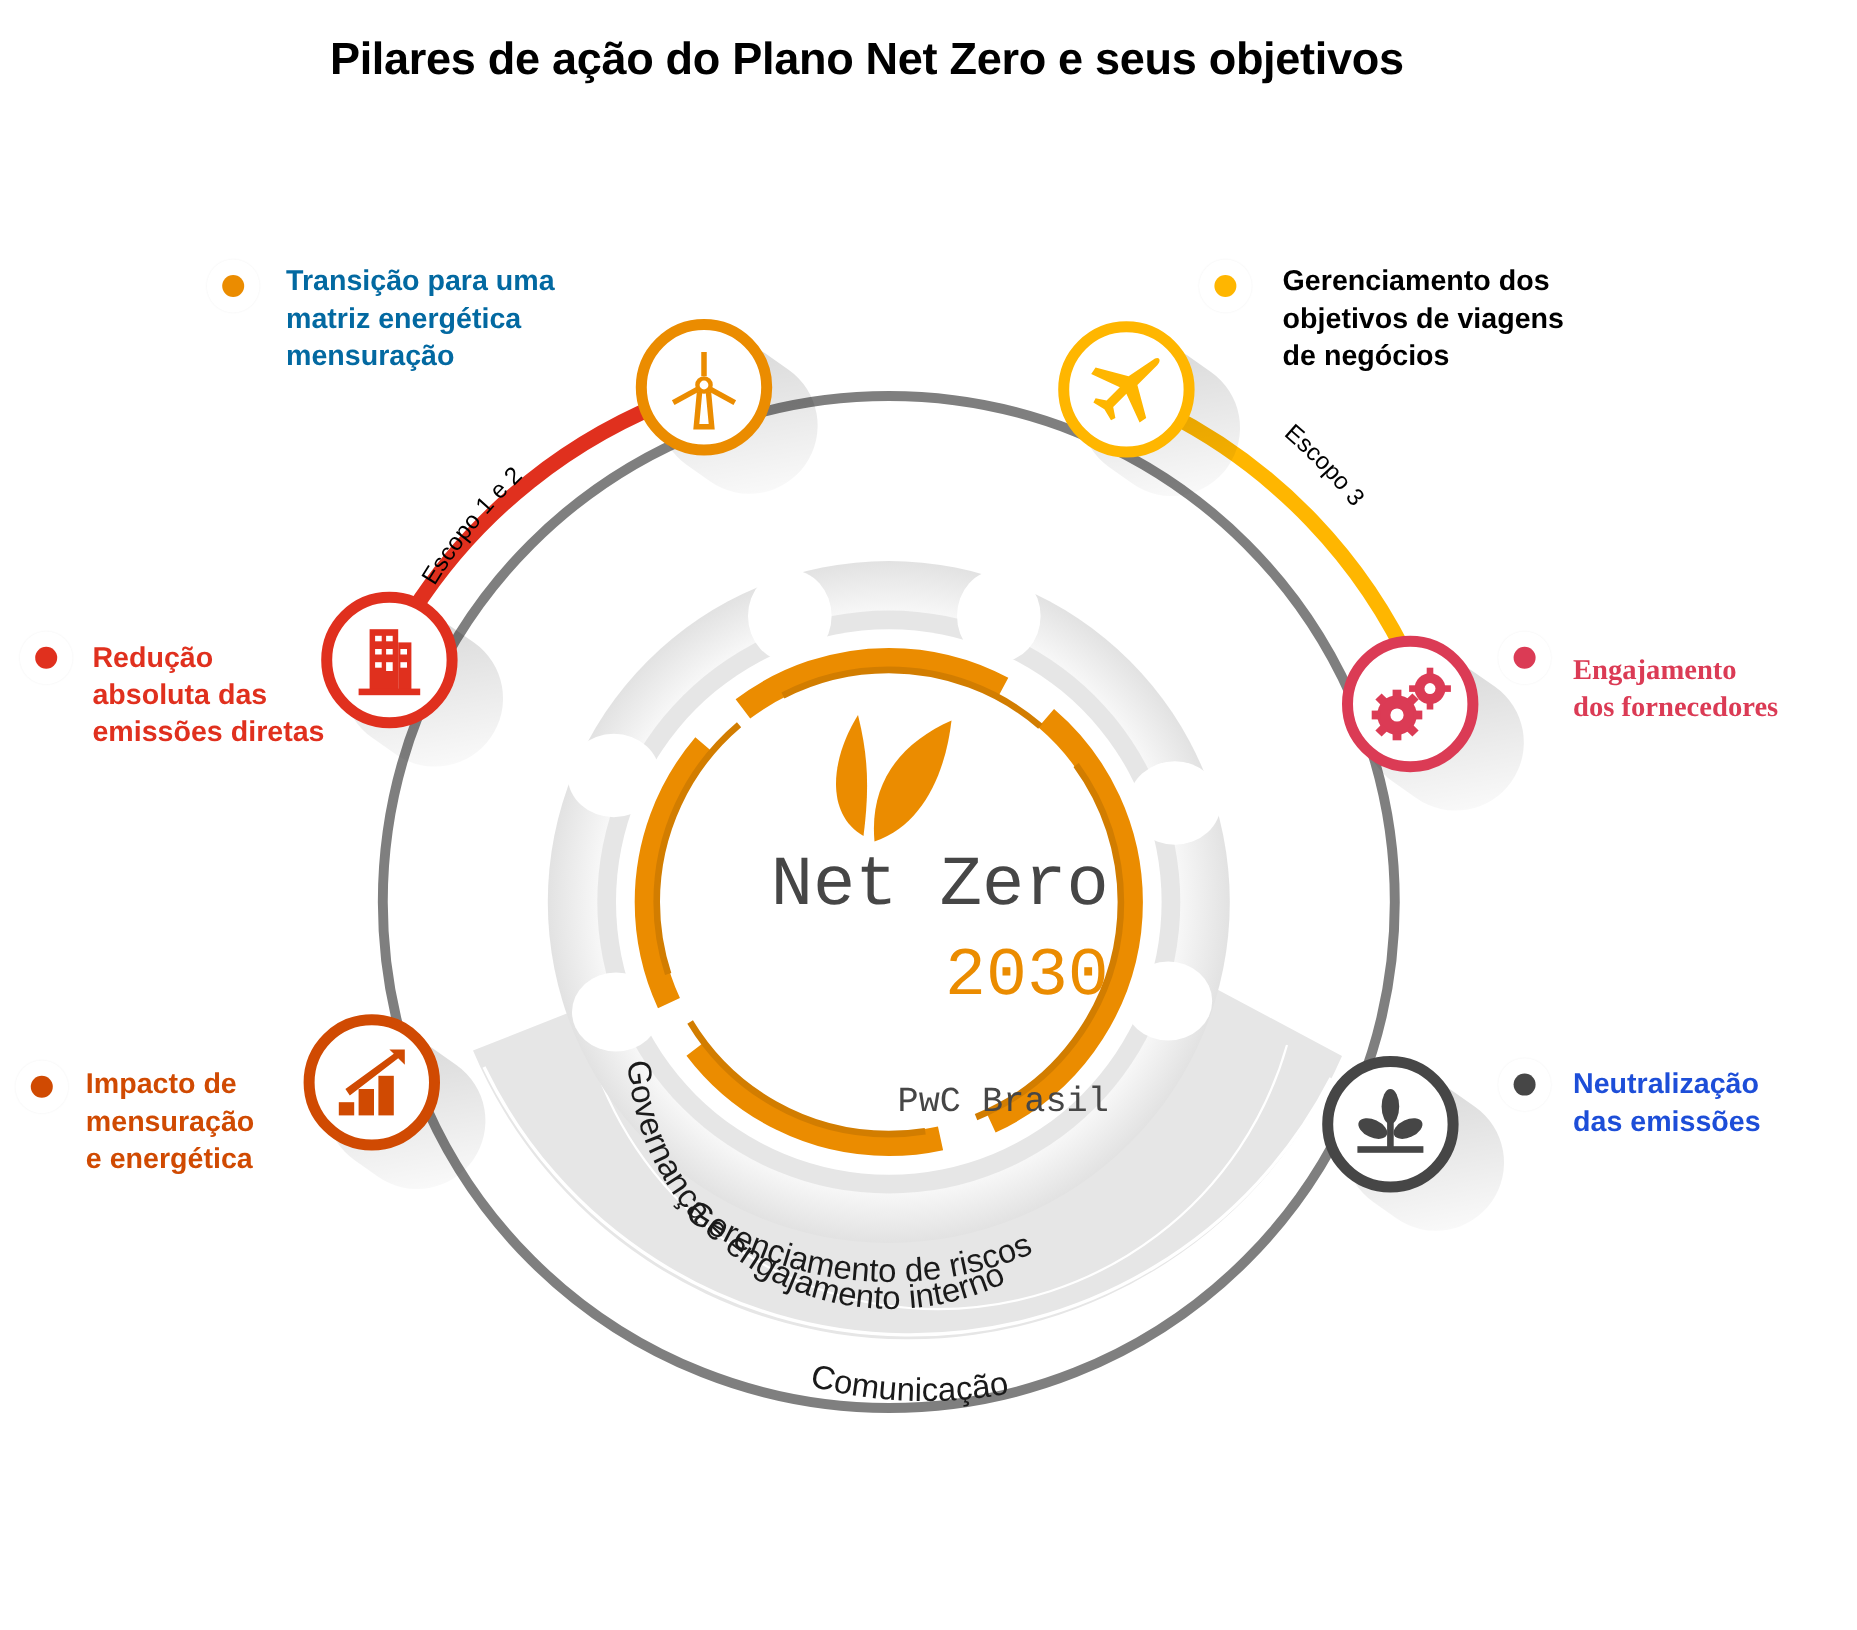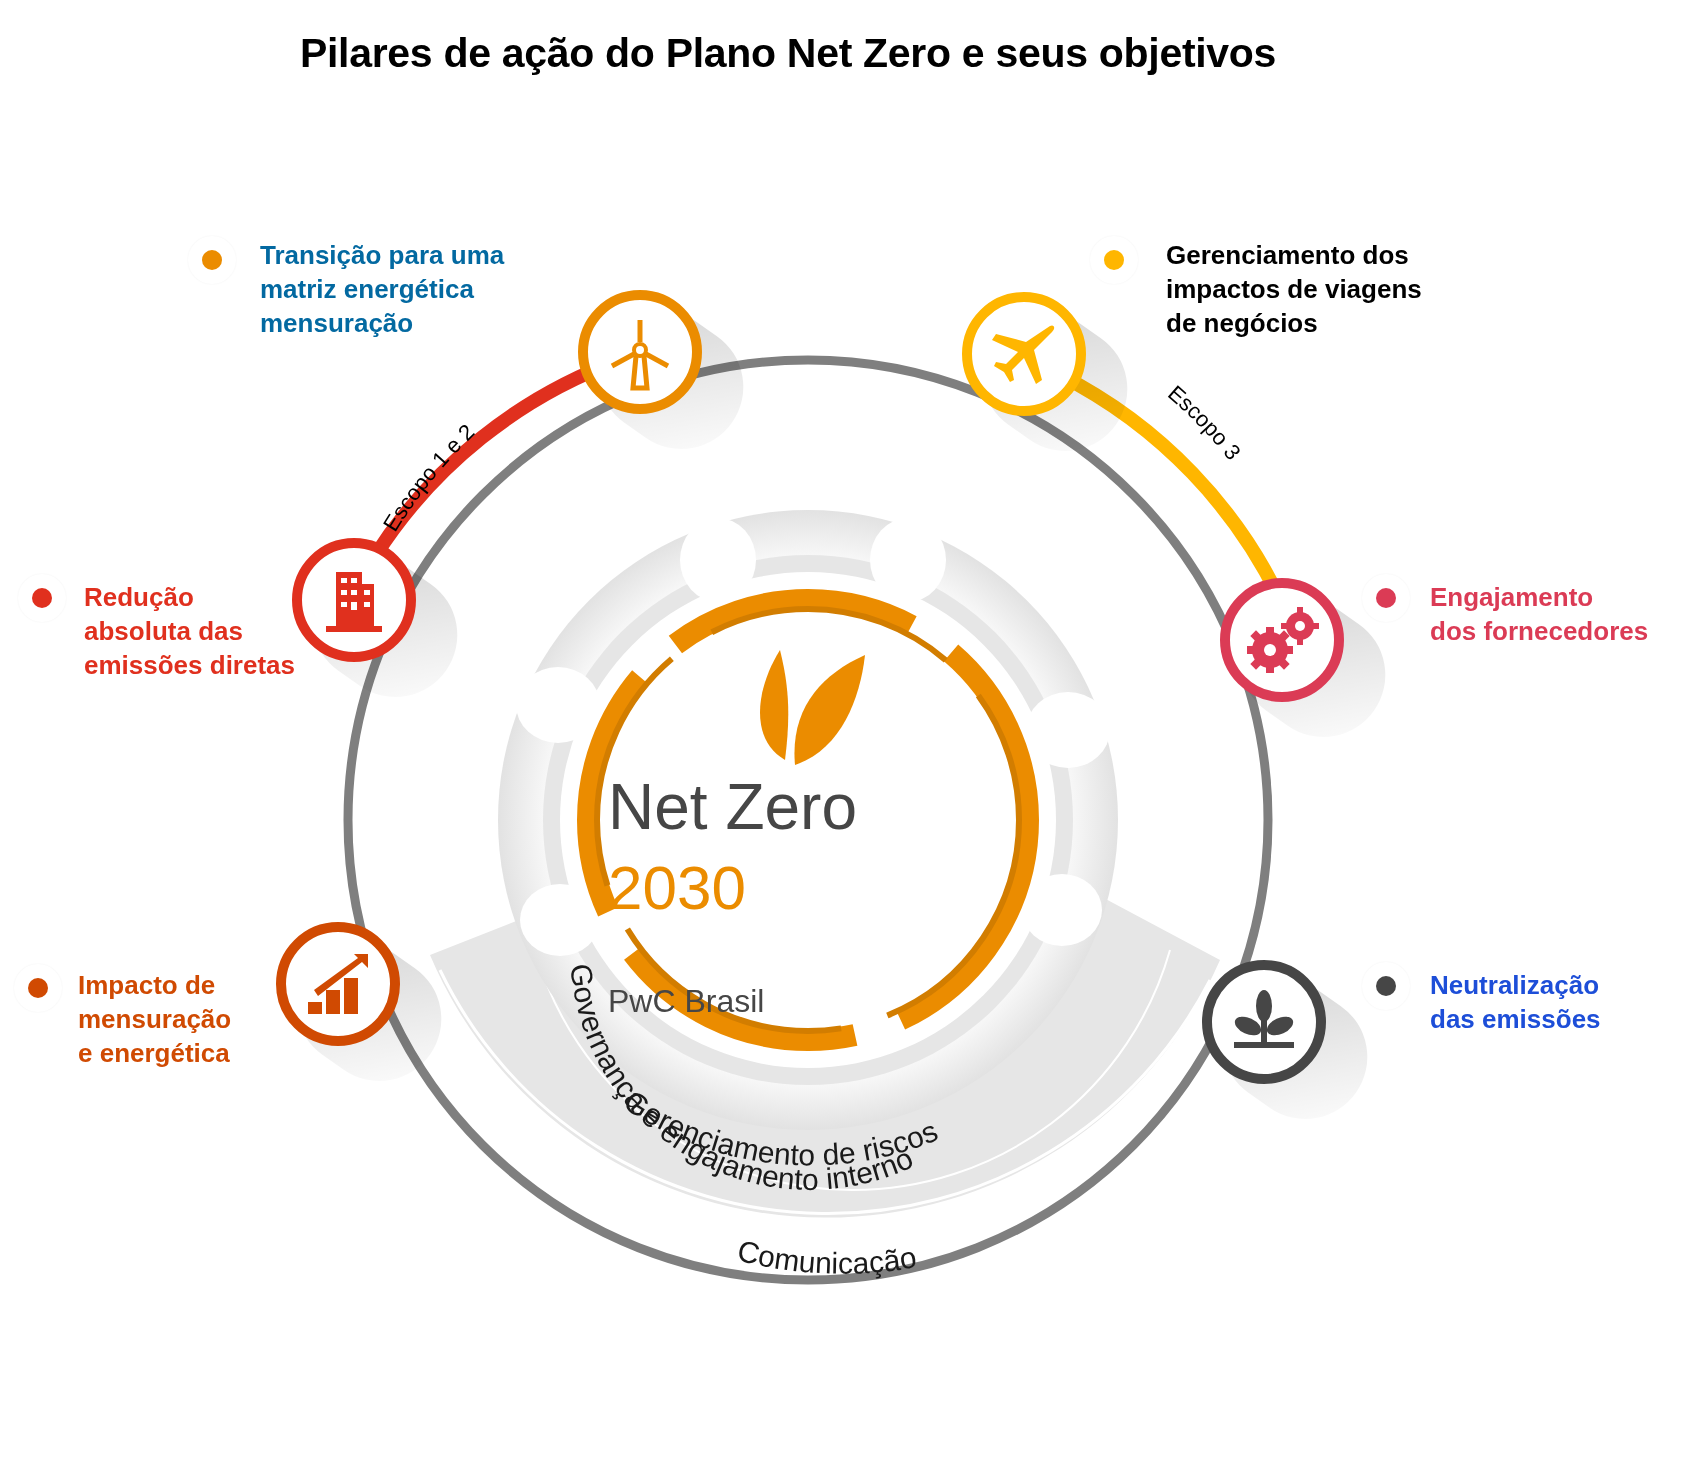--- a/index.html
+++ b/index.html
@@ -8,21 +8,21 @@
   svg.diagram { position: absolute; left: 0; top: 0; }
   .label { position: absolute; font-weight: bold; font-size: 26px; line-height: 34px; }
   .bullet { position: absolute; width: 60px; height: 48px; }
   .bullet .disc { position: absolute; left: 0; top: 0; width: 48px; height: 48px; border-radius: 50%; background: #fff; box-shadow: 0 0 2px rgba(0,0,0,0.06); }
   .bullet .dot { position: absolute; left: 14px; top: 14px; width: 20px; height: 20px; border-radius: 50%; }
   .bullet .trail { position: absolute; left: 24px; top: 0; width: 70px; height: 48px; background: linear-gradient(20deg, rgba(0,0,0,0.12), rgba(0,0,0,0)); transform: skewY(25deg); transform-origin: left top; z-index: -1; }
   .icon-wrap { position: absolute; width: 124px; height: 124px; }
   .icon-wrap .shadow { position: absolute; left: 20px; top: 20px; width: 150px; height: 124px; border-radius: 62px; background: linear-gradient(135deg, rgba(0,0,0,0.18), rgba(0,0,0,0)); transform: rotate(35deg); transform-origin: 62px 62px; }
   .icon-wrap .ring { position: absolute; left: 0; top: 0; width: 124px; height: 124px; border-radius: 50%; box-sizing: border-box; border: 10px solid; background: #fff; }
   .icon-wrap svg { position: absolute; left: 22px; top: 22px; }
-  .center-text { position: absolute; text-align: left; font-family: Liberation Sans, sans-serif; }
+  .center-text { position: absolute; text-align: right; font-family: Liberation Mono, monospace; }
 </style>
 </head>
 <body>
 
 <div class="title">Pilares de ação do Plano Net Zero e seus objetivos</div>
 
 <svg class="diagram" width="1688" height="1482" viewBox="0 0 1688 1482">
   <defs>
     <radialGradient id="innerShade" cx="50%" cy="50%" r="50%">
       <stop offset="80%" stop-color="#ffffff"></stop>
@@ -197,41 +197,41 @@
     <div>mensuração</div>
 </div>
 
 <div class="bullet" style="left:1090px; top:236px;">
   <div class="trail"></div>
     <div class="disc"></div>
     <div class="dot" style="background:#FFB600;"></div>
 </div>
 <div class="label" style="left:1166px; top:238px; color:#000;">
   <div>Gerenciamento dos</div>
-    <div>impactos de viagens</div>
+    <div>objetivos de viagens</div>
     <div>de negócios</div>
 </div>
 
 <div class="bullet" style="left:18px; top:574px;">
   <div class="trail"></div>
     <div class="disc"></div>
     <div class="dot" style="background:#E0301E;"></div>
 </div>
 <div class="label" style="left:84px; top:580px; color:#E0301E;">
   <div>Redução</div>
     <div>absoluta das</div>
     <div>emissões diretas</div>
 </div>
 
 <div class="bullet" style="left:1362px; top:574px;">
   <div class="trail"></div>
     <div class="disc"></div>
     <div class="dot" style="background:#DB3B55;"></div>
 </div>
-<div class="label" style="left:1430px; top:580px; color:#DB3B55;">
+<div class="label" style="left:1430px; top:592px; color:#DB3B55;font-family:Liberation Serif, serif;">
   <div>Engajamento</div>
     <div>dos fornecedores</div>
 </div>
 
 <div class="bullet" style="left:14px; top:964px;">
   <div class="trail"></div>
     <div class="disc"></div>
     <div class="dot" style="background:#D04A02;"></div>
 </div>
 <div class="label" style="left:78px; top:968px; color:#D04A02;">

